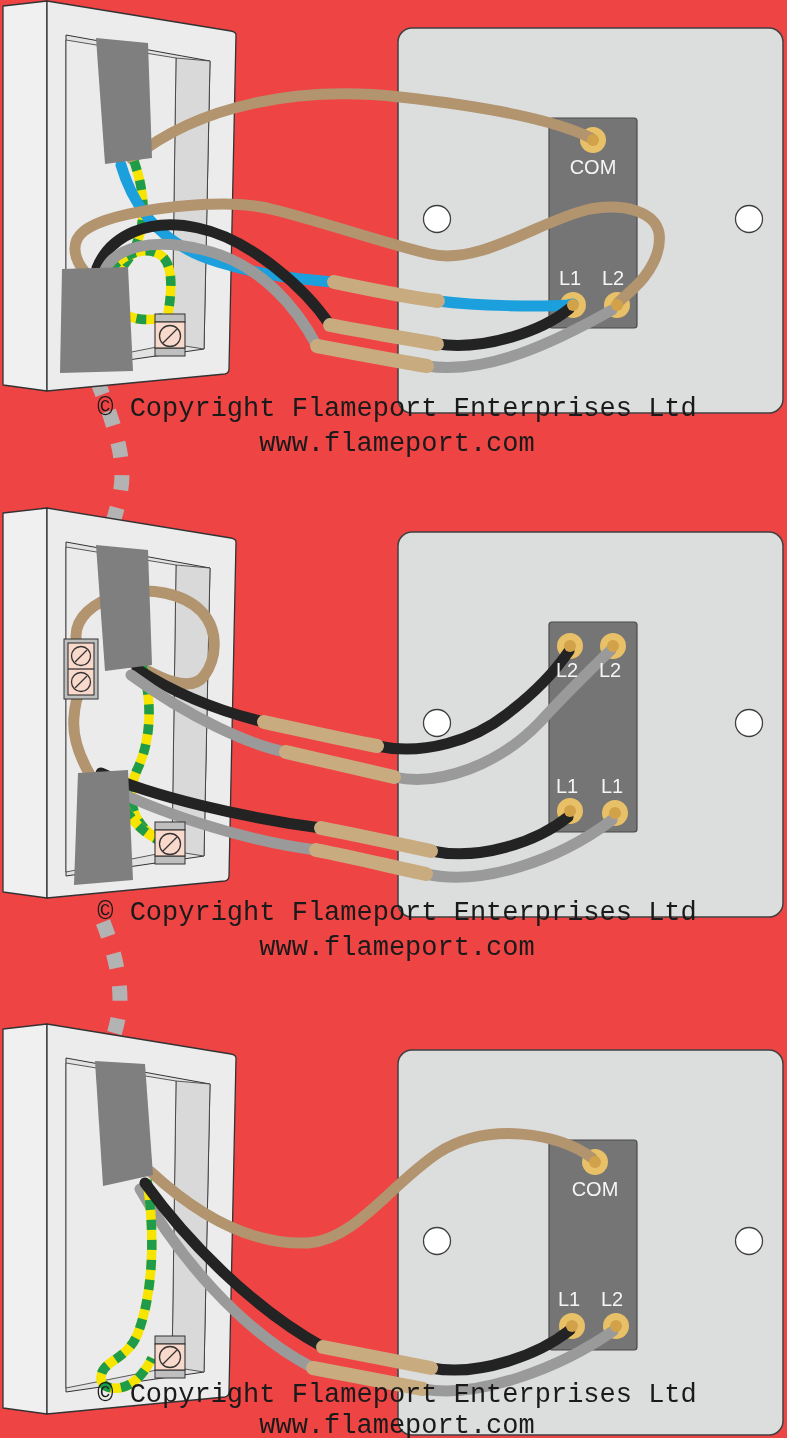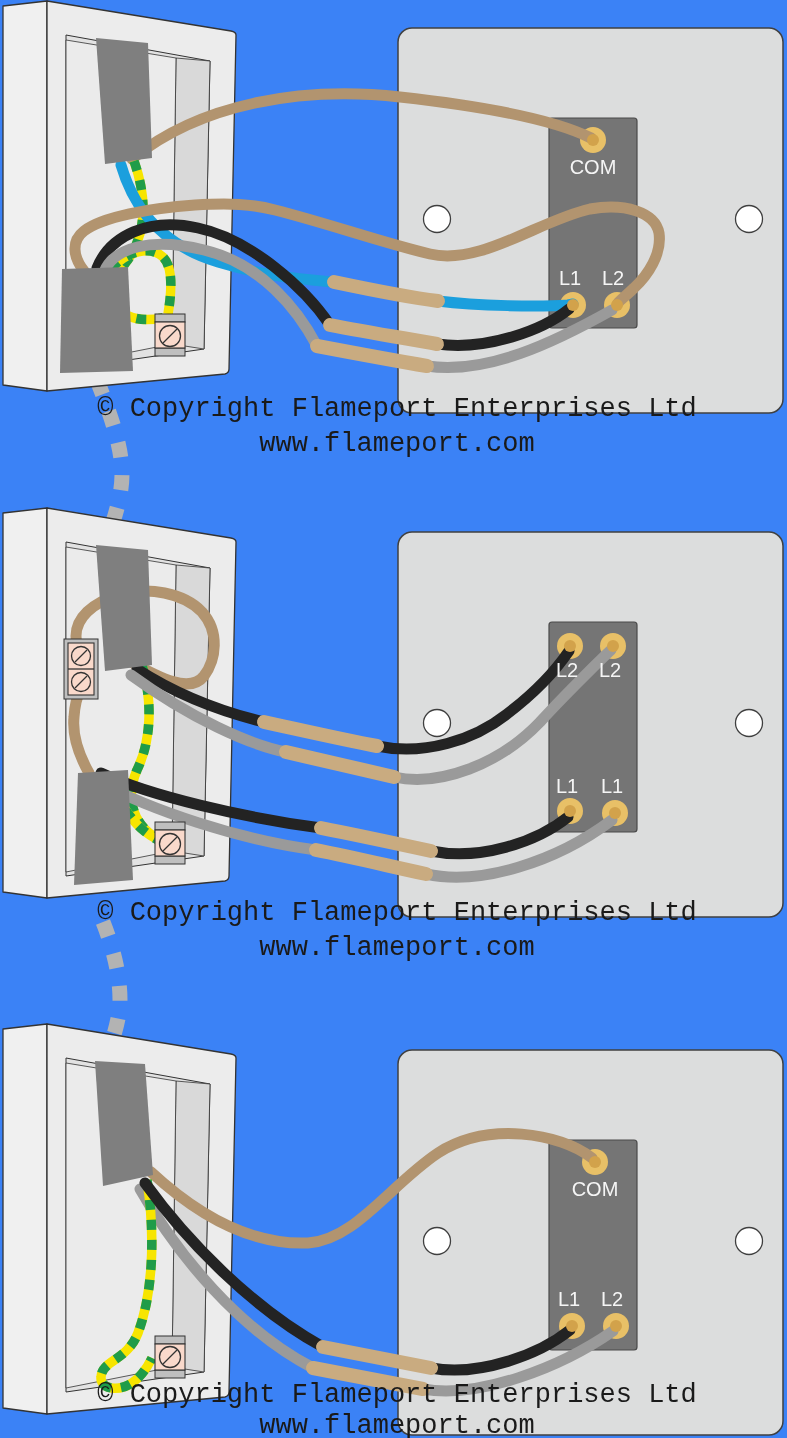--- a/index.html
+++ b/index.html
@@ -1,16 +1,16 @@
 <!DOCTYPE html>
 <html style="--wire-brown: #b2946f; --wire-blue: #1b9fdd; --wire-black: #232323; --wire-gray: #9a9a9a; --sleeve-tan: #c9ab80; --earth-green: #1f9c49; --earth-yellow: #f7e500; --plate-gray: #dcdddd; --terminal-block-gray: #757575; --terminal-gold: #e8c067; --wire-end-gold: #d2a24b; --sheath-gray: #7f7f7f; --box-face: #ececec; --box-inner: #e2e2e2; --box-back: #ebebeb; --box-side: #d9d9d9; --connector-pink: #f9d9cb; --connector-cap-gray: #bfbfbf; --dash-gray: #b3b3b3; --outline: #333333; --label-text: #f5f5f5; --copyright-text: #1a1a1a;"><head>
 <meta charset="utf-8">
 <style>
   html,body{margin:0;padding:0;background:#ffffff;}
-  #stage{position:relative;width:787px;height:1438px;background:#3b82f6;overflow:hidden;}
+  #stage{position:relative;width:787px;height:1438px;background:#ef4444;overflow:hidden;}
   svg{position:absolute;left:0;top:0;}
   .wire{fill:none;stroke-linecap:round;stroke-width:11;}
   .brown{stroke:var(--wire-brown);}
   .blue{stroke:var(--wire-blue);}
   .blackw{stroke:var(--wire-black);}
   .grayw{stroke:var(--wire-gray);}
   .earth-y{fill:none;stroke:var(--earth-yellow);stroke-width:9.5;stroke-linecap:butt;}
   .earth-g{fill:none;stroke:var(--earth-green);stroke-width:9.5;stroke-linecap:butt;stroke-dasharray:10 10;}
   .sleeve{fill:none;stroke:var(--sleeve-tan);stroke-width:14;stroke-linecap:round;}
   .gold{fill:var(--terminal-gold);}

